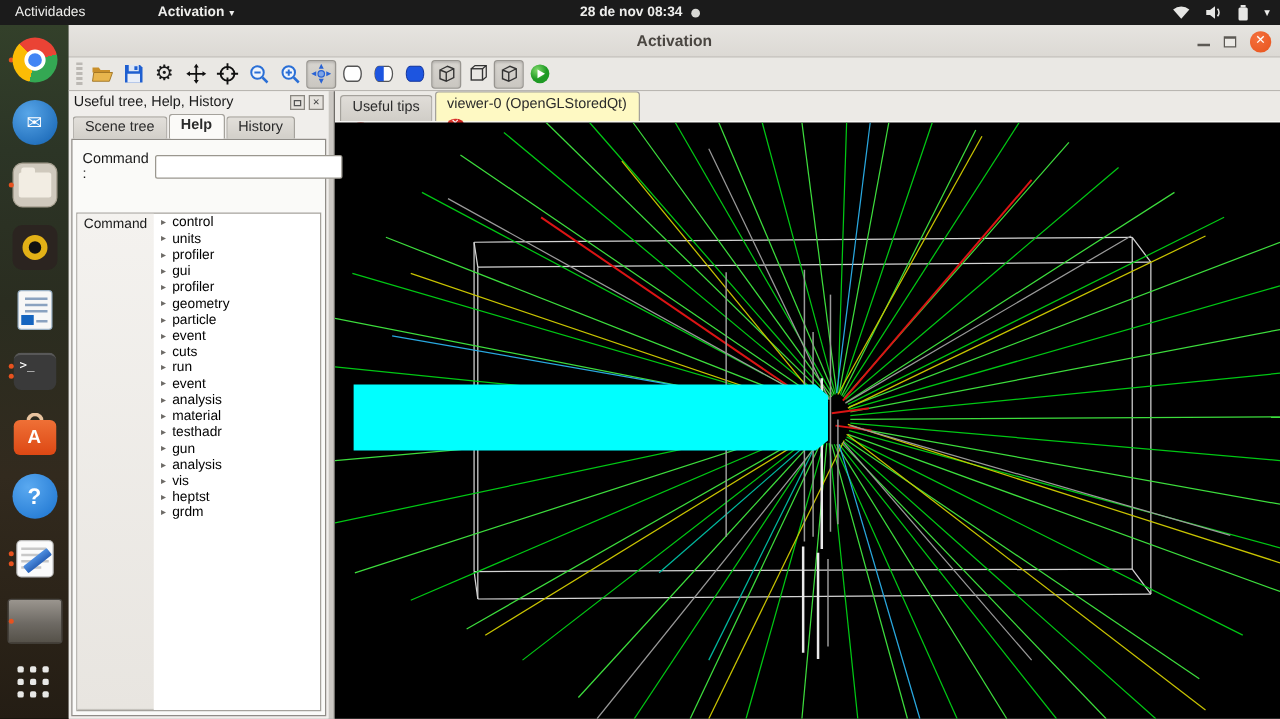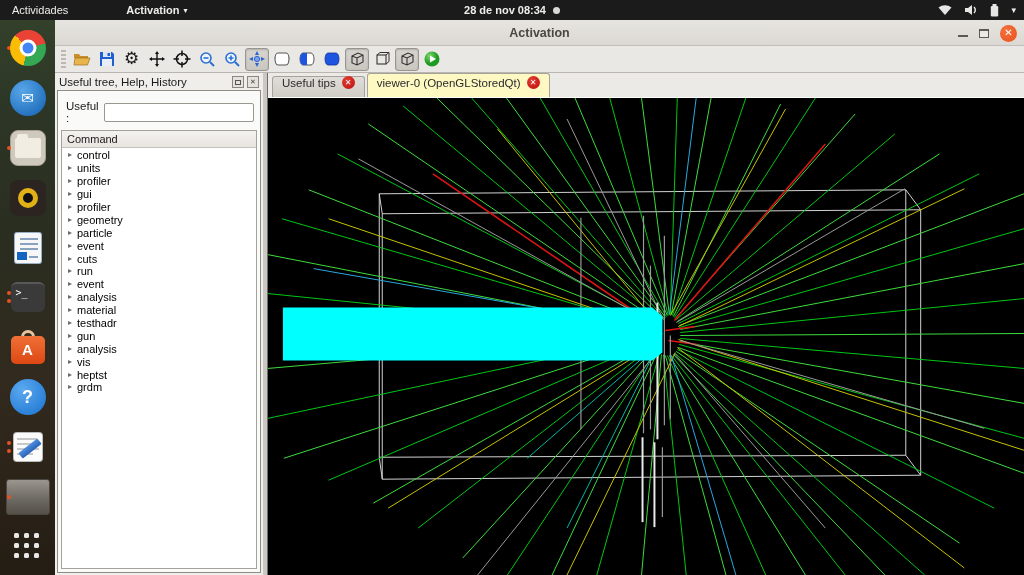--- a/index.html
+++ b/index.html
@@ -86,36 +86,36 @@
   .ph-float { width:6px; height:5px; border:1px solid #555; }
   .panel-tabs { height:21px; display:flex; align-items:flex-end; padding-left:3px; gap:1px; }
   .ptab { font-size:11.5px; color:#2b2b2b; padding:2px 9px 3px 9px; border:1px solid #a5a29c; border-bottom:none;
     border-radius:3px 3px 0 0; background:linear-gradient(#e2dfda,#d2cfc9); height:18px; }
   .ptab.active { background:#fbfaf8; font-weight:bold; height:20px; position:relative; z-index:2; }
   .panel-body { flex:1; margin:0 2px 2px 2px; border:1px solid #8f8c87; background:#fafaf8;
     display:flex; flex-direction:column; min-height:0; position:relative; z-index:1; }
   .search-row { display:flex; align-items:center; padding:9px 8px 6px 8px; gap:5px; }
   .search-row label { font-size:11.5px; color:#1a1a1a; }
   .search-input { flex:1; height:19px; border:1px solid #9a978f; border-radius:2px; background:#fff; font-size:11px; padding:0 3px; }
-  .cmd-box { margin:0 3px 3px 3px; flex:1; border:1px solid #a5a29c; background:#fff; display:flex; flex-direction:column; min-height:0; }
+  .cmd-box { margin:19px 3px 3px 3px; flex:1; border:1px solid #a5a29c; background:#fff; display:flex; flex-direction:row; min-height:0; }
   .cmd-header { font-size:11px; color:#1a1a1a; background:linear-gradient(#f4f2ef,#e8e5e0);
     border-bottom:1px solid #c6c3bd; padding:2px 5px; }
   .cmd-list { flex:1; overflow:hidden; padding-top:1px; }
   .cmd-row { display:flex; align-items:center; height:12.9px; font-size:11px; color:#000; }
   .cmd-arrow { width:9px; margin-left:6px; color:#6d6a66; font-size:8px; line-height:1; }
 
   .splitter { width:5px; background:#cbc8c3; border-right:1px solid #6f6d69; }
 
   
   .viewer { flex:1; display:flex; flex-direction:column; min-width:0; }
   .vtabbar { height:25px; background:#eceae6; display:flex; align-items:flex-end; padding-left:4px; gap:2px;
     border-bottom:1px solid #fdfdfc; }
-  .vtab { display:flex; align-items:flex-end; gap:6px; font-size:11.5px; color:#2b2b2b;
+  .vtab { display:flex; align-items:flex-start; gap:6px; font-size:11.5px; color:#2b2b2b;
     border:1px solid #a5a29c; border-bottom:none; border-radius:3px 3px 0 0;
-    background:linear-gradient(#e0ddd8,#d0cdc7); padding:3px 9px 8px 9px; height:21px; }
+    background:linear-gradient(#e0ddd8,#d0cdc7); padding:3px 9px 8px 9px; height:21px;flex-direction:column; }
   .vtab.active { background:#fef9c3; height:24px; }
   .vclose { width:13px; height:13px; border-radius:50%; background:radial-gradient(circle at 35% 30%,#e03b30,#c00f0f);
     color:#fff; font-size:8px; font-weight:bold; display:flex; align-items:center; justify-content:center; line-height:1; }
   .canvas { flex:1; background:#000; position:relative; }
   .canvas svg { position:absolute; inset:0; width:100%; height:100%; }
 </style>
 </head>
 <body>
 
 <div class="topbar">
@@ -390,23 +390,28 @@
   <div class="main">
 
     <div class="left-panel">
       <div class="panel-header">
         <span class="ph-title">Useful tree, Help, History</span>
         <span class="ph-btn">
             <span class="ph-float"></span>
           </span>
         <span class="ph-btn">✕</span>
       </div>
+      <div class="panel-tabs">
+          <div class="ptab">Scene tree</div>
+          <div class="ptab active">Help</div>
+          <div class="ptab">History</div>
+        </div>
       <div class="panel-body">
         <div class="search-row">
-          <label>Useful :</label>
+          <label>Command :</label>
           <input class="search-input" type="text" value="" style="">
         </div>
         <div class="cmd-box">
           <div class="cmd-header">Command</div>
           <div class="cmd-list">
               <div class="cmd-row">
                 <span class="cmd-arrow">▸</span>
                 <span>control</span>
               </div>
               <div class="cmd-row">

